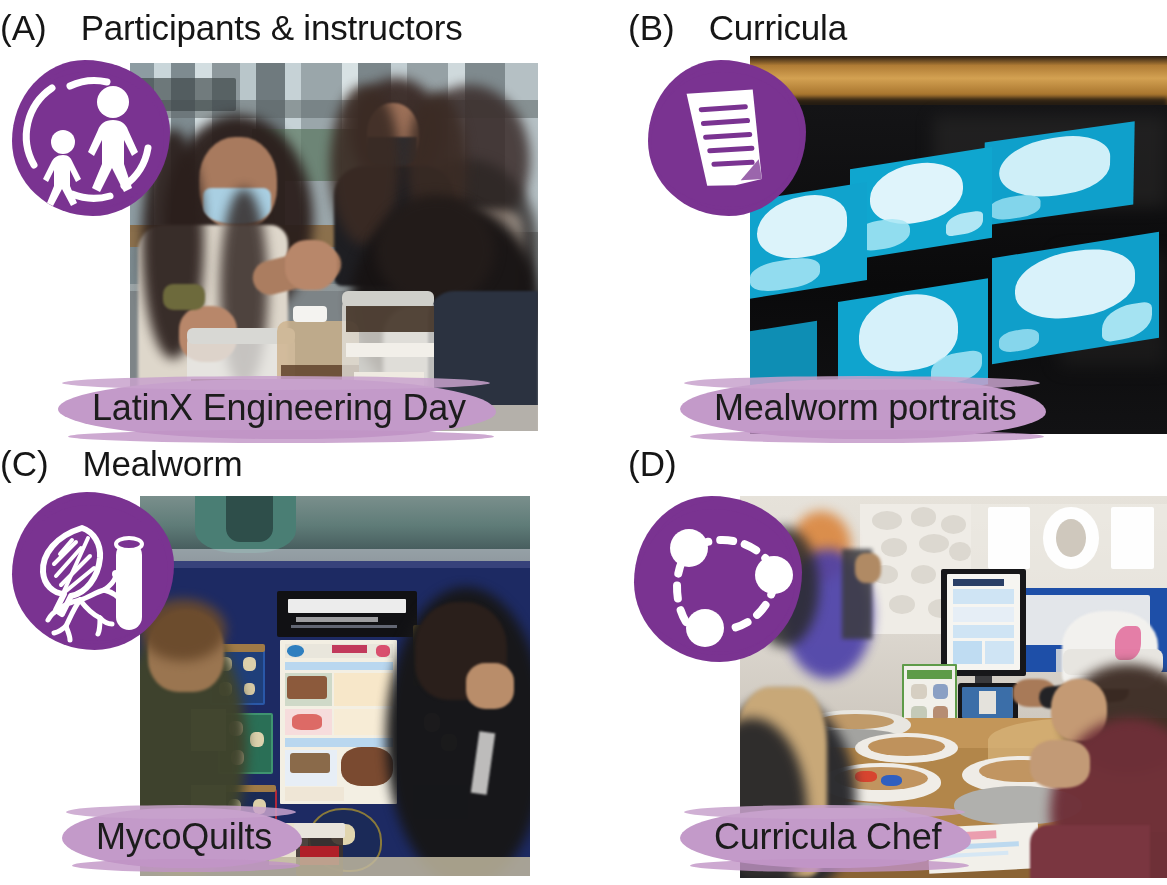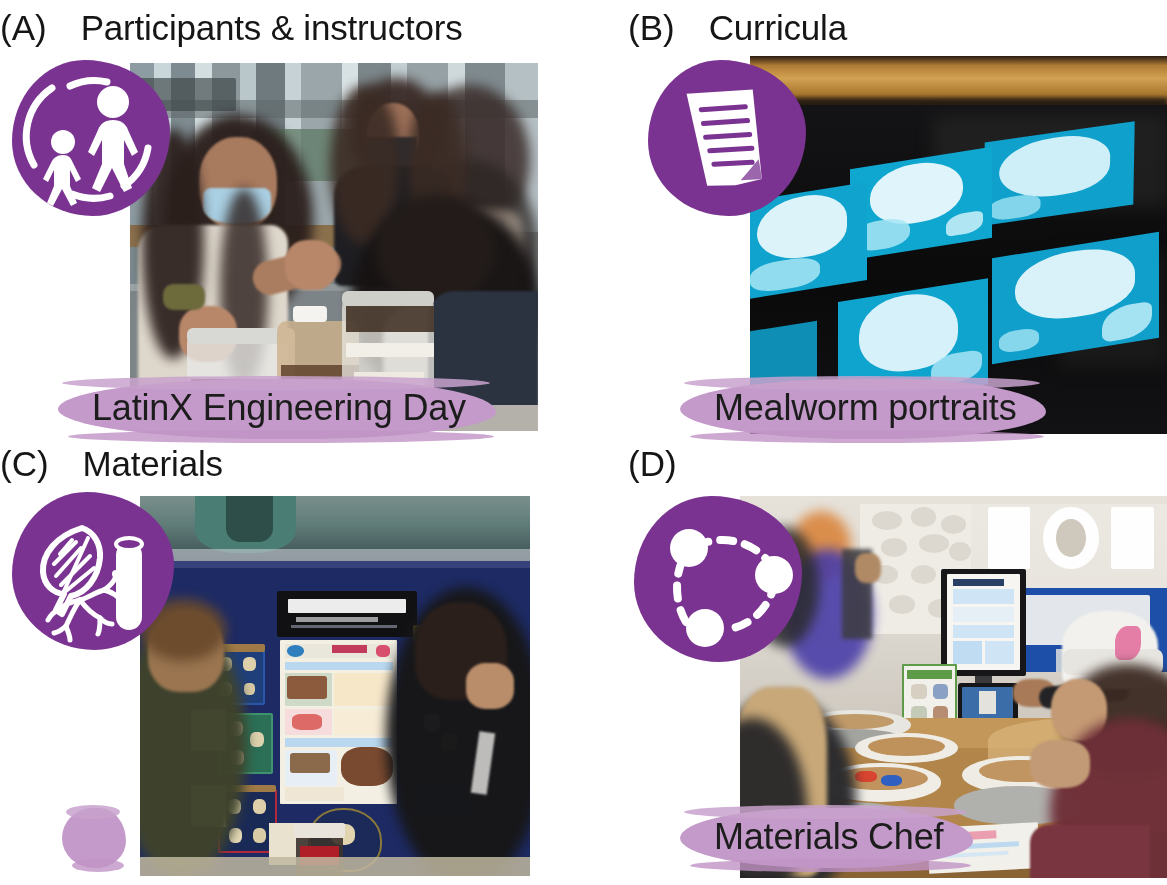--- a/index.html
+++ b/index.html
@@ -295,21 +295,21 @@
     <div class="caption-wrap" style="left:72px; top:375px; height:50px; padding:0 14px;">
       <span class="caption-blob"></span>
       <span class="caption-text">Mealworm portraits</span>
     </div>
   </div>
 
   <div class="panel" style="left:0px; top:444px; width:580px; height:441px;">
 
     <div class="panel-header">
       <span class="panel-letter">(C)</span>
-      <span class="panel-title">Materials</span>
+      <span class="panel-title">Mealworm</span>
     </div>
 
     <div class="photo" style="left:140px; top:52px; width:390px; height:380px;">
       <div class="scene" style="background:#1b2560;">
 
         <div class="strip" style="left:0;top:0;width:100%;height:17%;background:linear-gradient(180deg,#7a8f8c 0%,#5f7c78 45%,#3c4f52 100%);"></div>
         <div class="strip" style="left:14%;top:0;width:26%;height:15%;background:#4a7e74;border-radius:0 0 40% 40%;"></div>
         <div class="strip" style="left:22%;top:0;width:12%;height:12%;background:#2e4e4a;border-radius:0 0 30% 30%;"></div>
         <div class="strip" style="left:0;top:14%;width:100%;height:4%;background:#c9cdd6;opacity:.6;"></div>
 
@@ -427,20 +427,21 @@
         <circle cx="104" cy="82" r="4" fill="#ffffff"></circle>
 
         <rect x="104" y="50" width="26" height="88" rx="13" fill="#ffffff"></rect>
         <ellipse cx="117" cy="52" rx="13" ry="6" fill="#7a3391"></ellipse>
         <ellipse cx="117" cy="52" rx="13" ry="6" fill="none" stroke="#ffffff" stroke-width="4"></ellipse>
       </svg>
     </div>
 
     <div class="caption-wrap" style="left:82px; top:812px; height:50px; padding:0 14px; top:368px;">
       <span class="caption-blob"></span>
+      <span class="caption-text">MycoQuilts</span>
     </div>
   </div>
 
   <div class="panel" style="left:628px; top:444px; width:539px; height:441px;">
 
     <div class="panel-header">
       <span class="panel-letter">(D)</span>
     </div>
 
     <div class="photo" style="left:112px; top:52px; width:427px; height:382px;">
@@ -557,17 +558,17 @@
           <path d="M52,126 C40,106 40,76 52,58"></path>
         </g>
         <circle cx="55" cy="52" r="19" fill="#ffffff"></circle>
         <circle cx="140" cy="79" r="19" fill="#ffffff"></circle>
         <circle cx="71" cy="132" r="19" fill="#ffffff"></circle>
       </svg>
     </div>
 
     <div class="caption-wrap" style="left:72px; top:368px; height:50px; padding:0 14px;">
       <span class="caption-blob"></span>
-      <span class="caption-text">Materials Chef</span>
+      <span class="caption-text">Curricula Chef</span>
     </div>
   </div>
 
 </div>
 
 </body></html>

